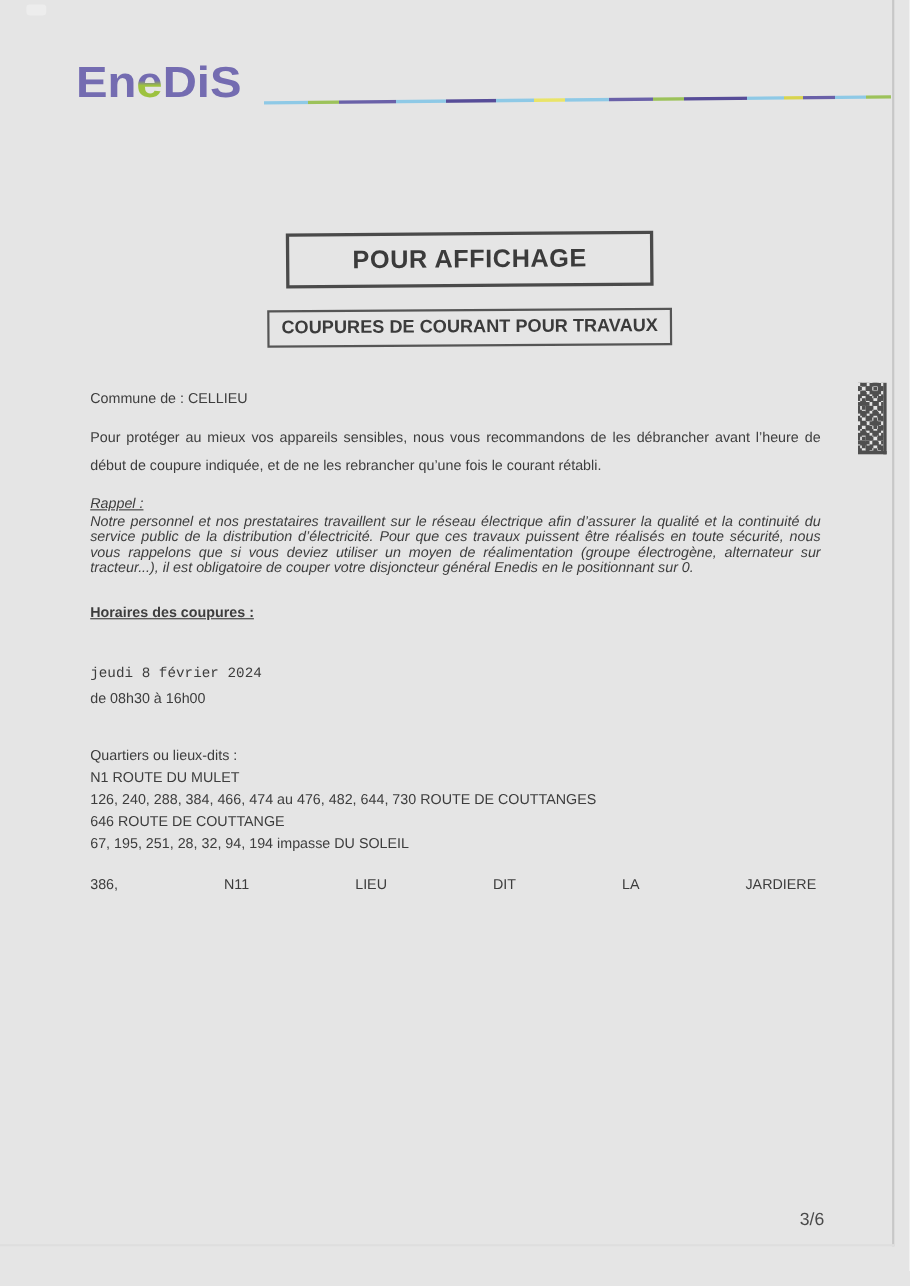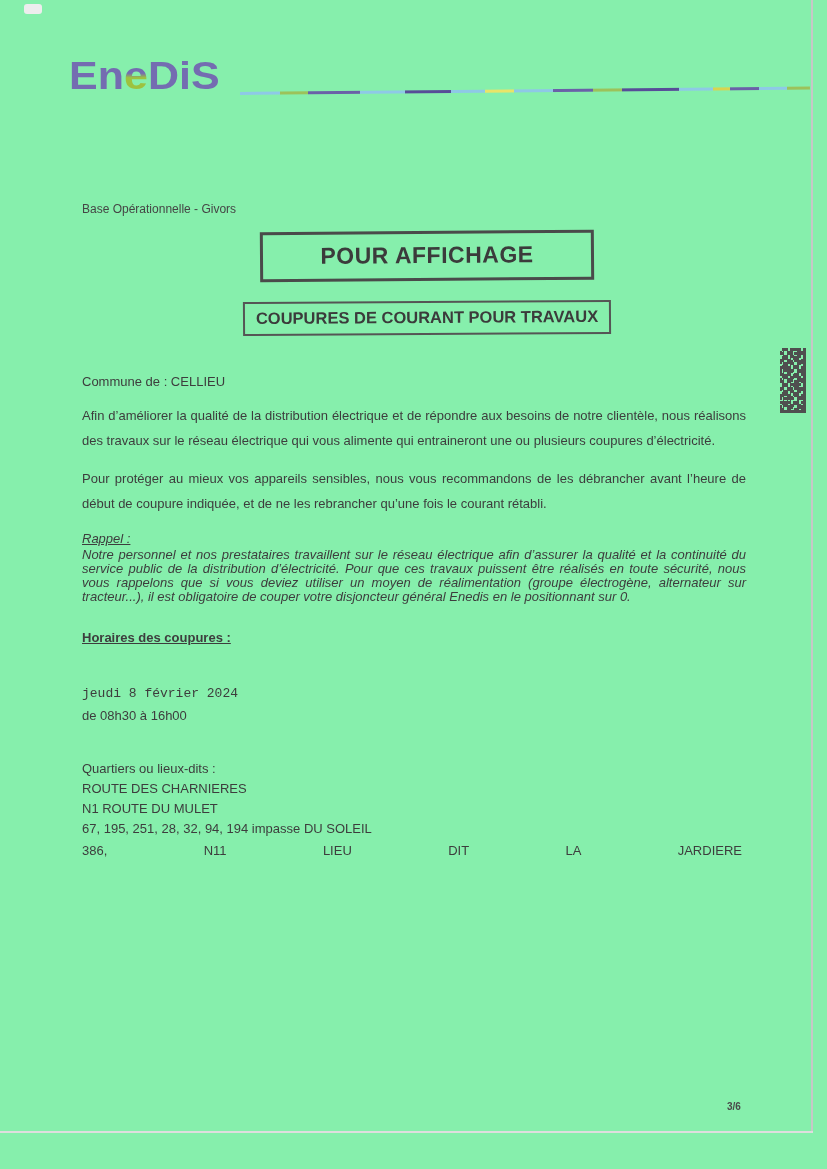--- a/index.html
+++ b/index.html
@@ -3,21 +3,21 @@
 <meta charset="utf-8">
 <style>
   * { margin: 0; padding: 0; box-sizing: border-box; }
   html, body { background: #ffffff; }
   body { font-family: "Liberation Sans", sans-serif; }
 
   .page {
     position: relative;
     width: 827px;
     height: 1169px;
-    background: #86efac;
+    background: #e5e5e5;
     overflow: hidden;
     color: #3d3d3d;
   }
 
   
   .scan-edge-right {
     position: absolute;
     left: 811px; top: 0; width: 2px; height: 1133px;
     background: #c7c7c7;
   }
@@ -152,75 +152,73 @@
   .date-line { margin-top: 36px; font-family: Liberation Mono, monospace; }
   .time-line { margin-top: 3px; }
 
   .quartiers-label { margin-top: 33px; }
   .location-line { margin-top: 0.5px; }
 
   .last-location-line {
     display: flex;
     justify-content: space-between;
     width: 660px;
-    margin-top: 3px;
+    margin-top: 17px;
   }
 
   .page-number {
     position: absolute;
     left: 727px; top: 1101px;
-    font-size: 10px;
+    font-size: 16px;
     color: #4a4a4a;
-    font-weight: bold;
   }
 </style>
 </head>
 <body>
 
 <div class="page">
 
   <div class="scan-smudge"></div>
   <div class="scan-edge-right"></div>
   <div class="scan-edge-bottom"></div>
 
   <div class="logo"><span>En</span><span class="logo-e-mid">e</span><span>DiS</span></div>
   <div class="brand-line"></div>
 
   <div class="barcode"></div>
 
   <div class="content">
 
-    <div class="site-label">Base Opérationnelle - Givors</div>
 
     <div class="notice-box">
       <span class="notice-title">POUR AFFICHAGE</span>
     </div>
 
     <div class="subtitle-box">
       <span class="subtitle-text">COUPURES DE COURANT POUR TRAVAUX</span>
     </div>
 
     <div class="commune">Commune de : CELLIEU</div>
 
-    <p class="para">Afin d’améliorer la qualité de la distribution électrique et de répondre aux besoins de notre clientèle, nous réalisons des travaux sur le réseau électrique qui vous alimente qui entraineront une ou plusieurs coupures d’électricité.</p>
 
     <p class="para second">Pour protéger au mieux vos appareils sensibles, nous vous recommandons de les débrancher avant l’heure de début de coupure indiquée, et de ne les rebrancher qu’une fois le courant rétabli.</p>
 
     <div class="rappel-label">Rappel :</div>
     <p class="rappel-text">Notre personnel et nos prestataires travaillent sur le réseau électrique afin d’assurer la qualité et la continuité du service public de la distribution d’électricité. Pour que ces travaux puissent être réalisés en toute sécurité, nous vous rappelons que si vous deviez utiliser un moyen de réalimentation (groupe électrogène, alternateur sur tracteur...), il est obligatoire de couper votre disjoncteur général Enedis en le positionnant sur 0.</p>
 
     <div class="horaires-label">Horaires des coupures :</div>
 
     <div class="date-line">jeudi 8 février 2024</div>
     <div class="time-line">de 08h30 à 16h00</div>
 
     <div class="quartiers-label">Quartiers ou lieux-dits :</div>
 
-    <div class="location-line">ROUTE DES CHARNIERES</div>
     <div class="location-line">N1 ROUTE DU MULET</div>
+    <div class="location-line">126, 240, 288, 384, 466, 474 au 476, 482, 644, 730 ROUTE DE COUTTANGES</div>
+    <div class="location-line">646 ROUTE DE COUTTANGE</div>
     <div class="location-line">67, 195, 251, 28, 32, 94, 194 impasse DU SOLEIL</div>
 
     <div class="last-location-line">
       <span>386,</span>
       <span>N11</span>
       <span>LIEU</span>
       <span>DIT</span>
       <span>LA</span>
       <span>JARDIERE</span>
     </div>

